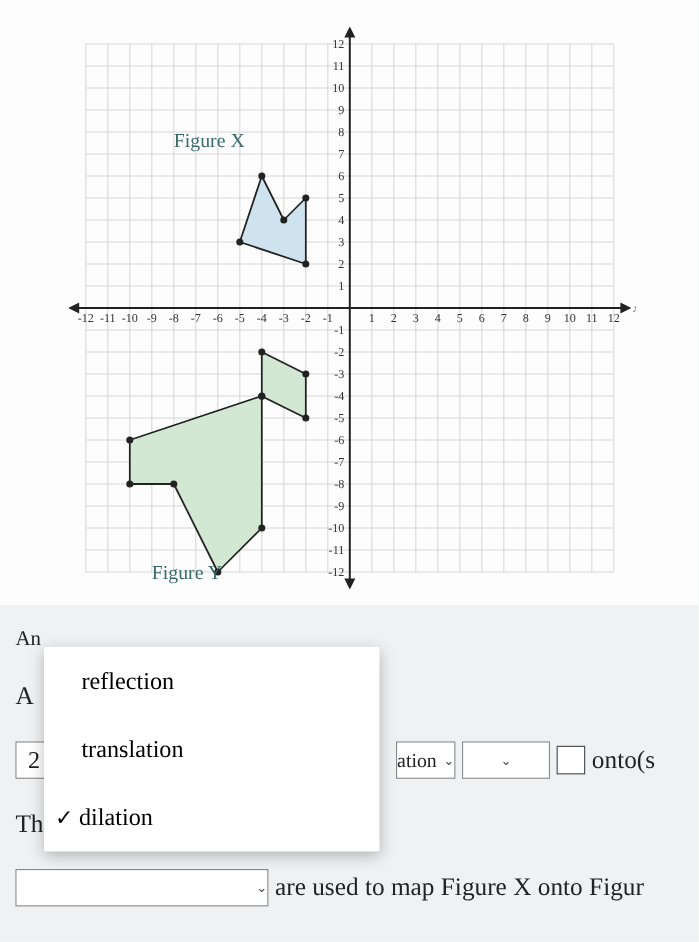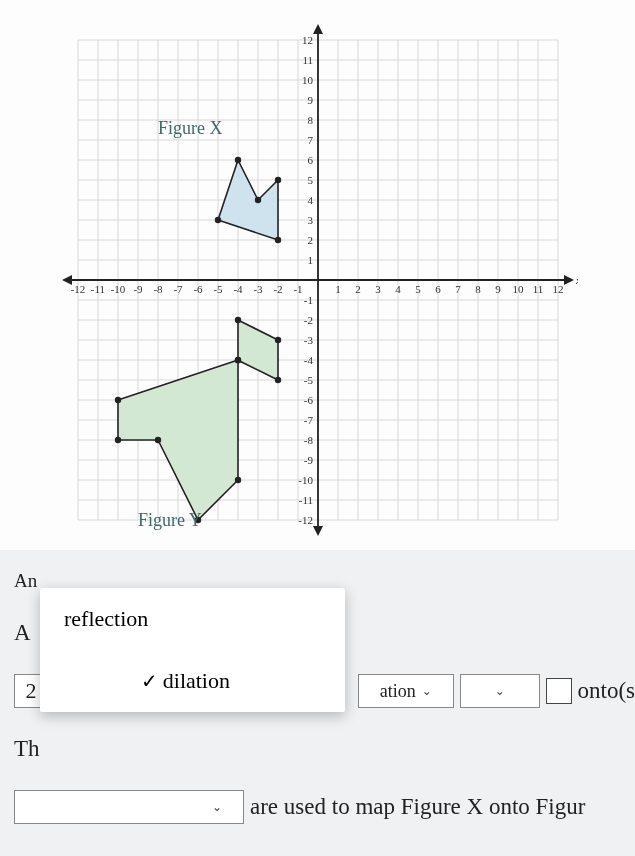--- a/index.html
+++ b/index.html
@@ -29,21 +29,21 @@
     border: 1px solid #888;
     background: #fff;
     display: inline-flex; align-items: center; justify-content: center;
     font-size: 22px;
   }
   .select-box {
     height: 34px;
     border: 1px solid #888;
     background: #fff;
     display: inline-flex; align-items: center; justify-content: center;
-    padding: 0 21px;
+    padding: 0 0;
     font-size: 18px;
     gap: 6px;
   }
   .chev { font-size: 12px; color: #444; }
   .empty-box {
     width: 26px; height: 26px;
     border: 1.5px solid #444;
     background: #fff;
     display: inline-block;
   }
@@ -52,28 +52,28 @@
     left: 40px;
     top: 588px;
     width: 305px;
     background: #fff;
     box-shadow: 0 4px 14px rgba(0,0,0,0.25);
     border-radius: 2px;
     z-index: 50;
     font-size: 22px;
   }
   .dd-item {
-    padding: 18px 24px;
+    padding: 18px 34px;
     cursor: pointer;
   }
   .dd-item.selected::before {
     content: "✓ ";
     font-size: 20px;
   }
-  .dd-item.selected { padding-left: 10px; text-align: center; }
+  .dd-item.selected { padding-left: 10px; }
   .axis-num { font-family: Georgia, serif; font-size: 11px; fill: #333; }
   .fig-label { font-family: Georgia, serif; font-size: 18px; fill: #3a6a6a; }
 </style>
 </head>
 <body>
 
 <div class="graph-area">
   <svg class="graph-svg" id="graph-svg" width="520" height="520">
       <line x1="20" y1="500" x2="20" y2="20" stroke="#d8d8d8" stroke-width="1"></line>
       <line x1="40" y1="500" x2="40" y2="20" stroke="#d8d8d8" stroke-width="1"></line>
@@ -234,14 +234,15 @@
   <div class="row" style="margin-bottom:0;">
     <span class="select-box" style="width:230px;justify-content:flex-end;">
       <span class="chev">⌄</span>
     </span>
     <span class="frag">are used to map Figure X onto Figur</span>
   </div>
 </div>
 
 <div class="dropdown" id="dropdown">
     <div class="dd-item">reflection</div>
+    <div class="dd-item">translation</div>
     <div class="dd-item selected">dilation</div>
   </div>
 
 </body></html>

